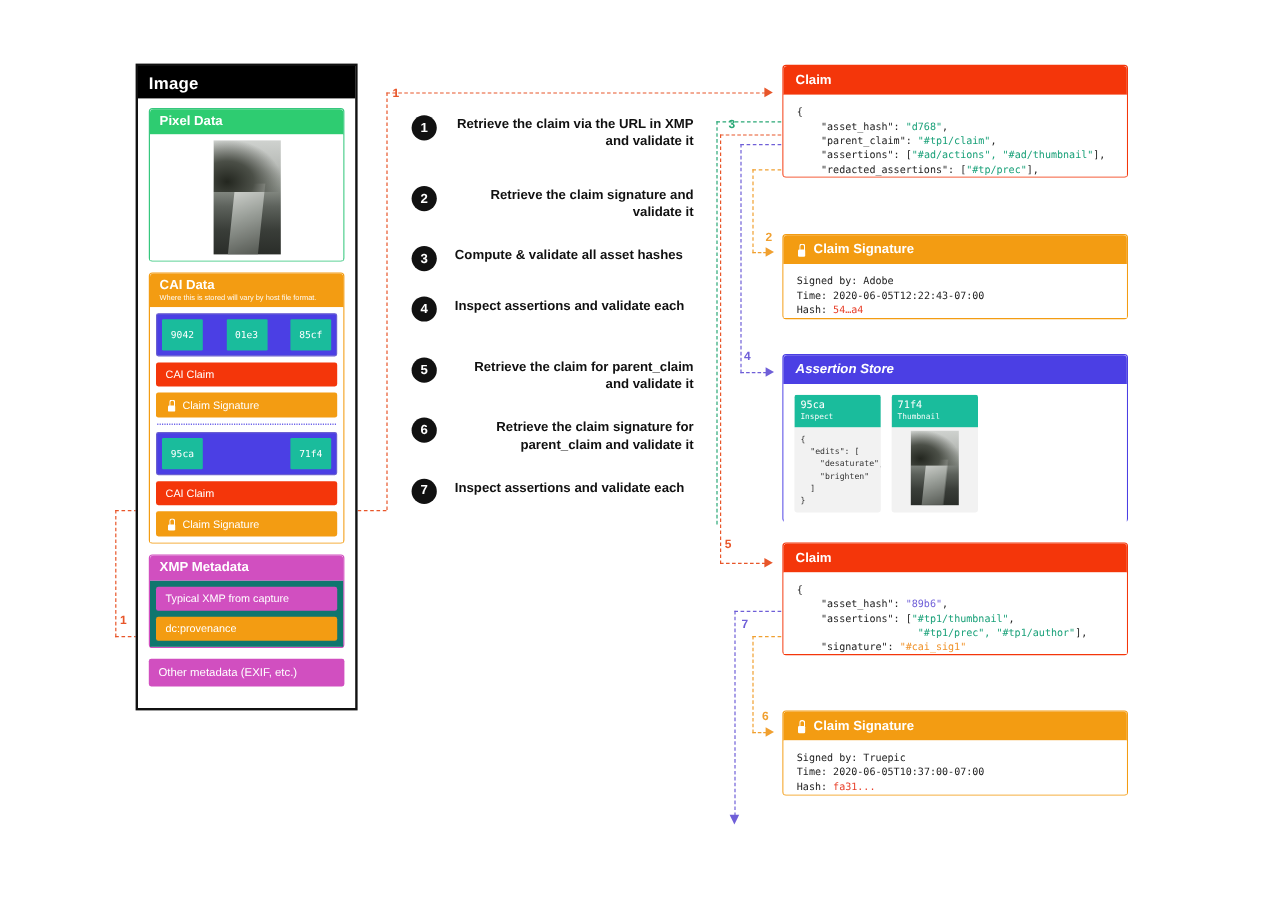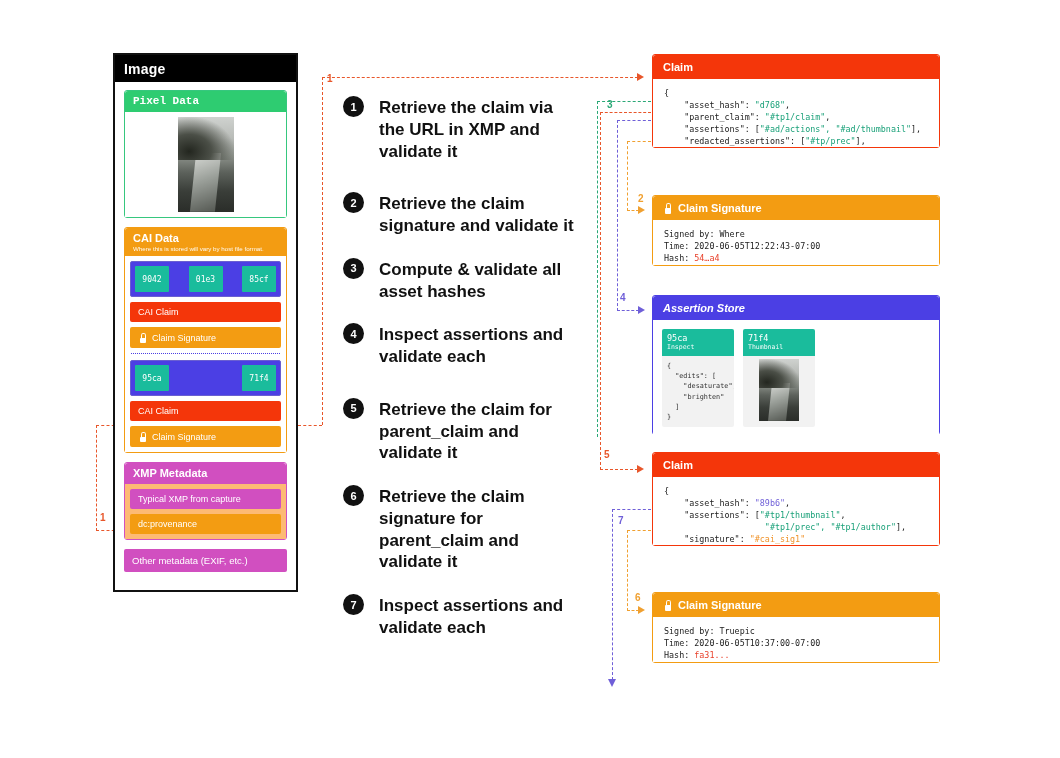--- a/index.html
+++ b/index.html
@@ -50,21 +50,21 @@
   .sect-head .sub {
     display: block;
     font-weight: normal;
     font-size: 6.2px;
     opacity: .95;
     margin-top: 1px;
   }
   .sect-body { padding: 6px; }
 
   
-  #pixel-data { border: 1.5px solid #36c77e; font-family: Liberation Mono, monospace; }
+  #pixel-data { border: 1.5px solid #36c77e; }
   #pixel-data .sect-head { background: #2ecc71; }
   #pixel-data .sect-body { background: #ffffff; height: 105px;
     display: flex; align-items: center; justify-content: center; }
   .photo {
     background: linear-gradient(#cfd2cf 0%, #b9bcb8 22%, #8f948d 40%, #5d625c 58%, #3a3e39 78%, #2a2d29 100%);
     position: relative; overflow: hidden;
   }
   .photo::before {
     content:"";
     position:absolute; left:28%; top:38%;
@@ -131,42 +131,42 @@
     border-radius: 2.4px 2.4px 0 0;
   }
   .divider-dots {
     border-top: 1.5px dotted #4b3fe4;
     margin: 4px 1px 6px 1px;
   }
 
   
   #xmp-data { border: 1.5px solid #d14fc0; }
   #xmp-data .sect-head { background: #d14fc0; }
-  #xmp-data .sect-body { background: #fdba74; padding: 5px; }
+  #xmp-data .sect-body { background: #0f766e; padding: 5px; }
 
   #other-meta {
     background: #d14fc0;
     color:#ffffff; font-size: 9.5px;
     padding: 6px 8px; border-radius: 2px;
   }
 
   
   #steps { position: absolute; left: 343px; top: 95px; width: 235px; }
   .step { display: flex; align-items: flex-start; margin-bottom: 20px; }
   .step-num {
     flex: none;
     width: 21px; height: 21px; border-radius: 50%;
     background: #111111; color: #ffffff;
     font-size: 11px; font-weight: bold;
     display: flex; align-items: center; justify-content: center;
     margin-right: 15px; margin-top: 1px;
   }
   .step-text {
-    font-size: 17px; font-weight: bold; color: #111111;
-    line-height: 1.28; padding-top: 2px;
+    font-size: 11px; font-weight: bold; color: #111111;
+    line-height: 1.28; padding-top: 2px; text-align: right;
   }
   .step.tall { margin-bottom: 29px; }
 
   
   .panel { position: absolute; border-radius: 3px; }
   .panel-head {
     color: #ffffff; font-weight: bold; font-size: 11px;
     padding: 6px 10px; border-radius: 3px 3px 0 0;
     display: flex; align-items: center; gap: 6px;
   }
@@ -403,21 +403,21 @@
     "redacted_assertions": [<span class="s-green">"#tp/prec"</span>],
     "signature": 
 }</div>
   </div>
 
   <div class="panel sig-panel" id="sig-1">
     <div class="panel-head">
       <span class="lock"></span>
       <span>Claim Signature</span>
     </div>
-    <div class="panel-body"><span>Signed by: </span><span>Where</span>
+    <div class="panel-body"><span>Signed by: </span><span>Adobe</span>
 <span>Time: </span><span>2020-06-05T12:22:43-07:00</span>
 <span>Hash: </span><span class="s-red">54…a4</span></div>
   </div>
 
   <div class="panel store-panel" id="store-1">
     <div class="panel-head">Assertion Store</div>
     <div id="store-1-body">
       <div class="assert-card">
         <div class="assert-card-head">
           <span class="id">95ca</span>

